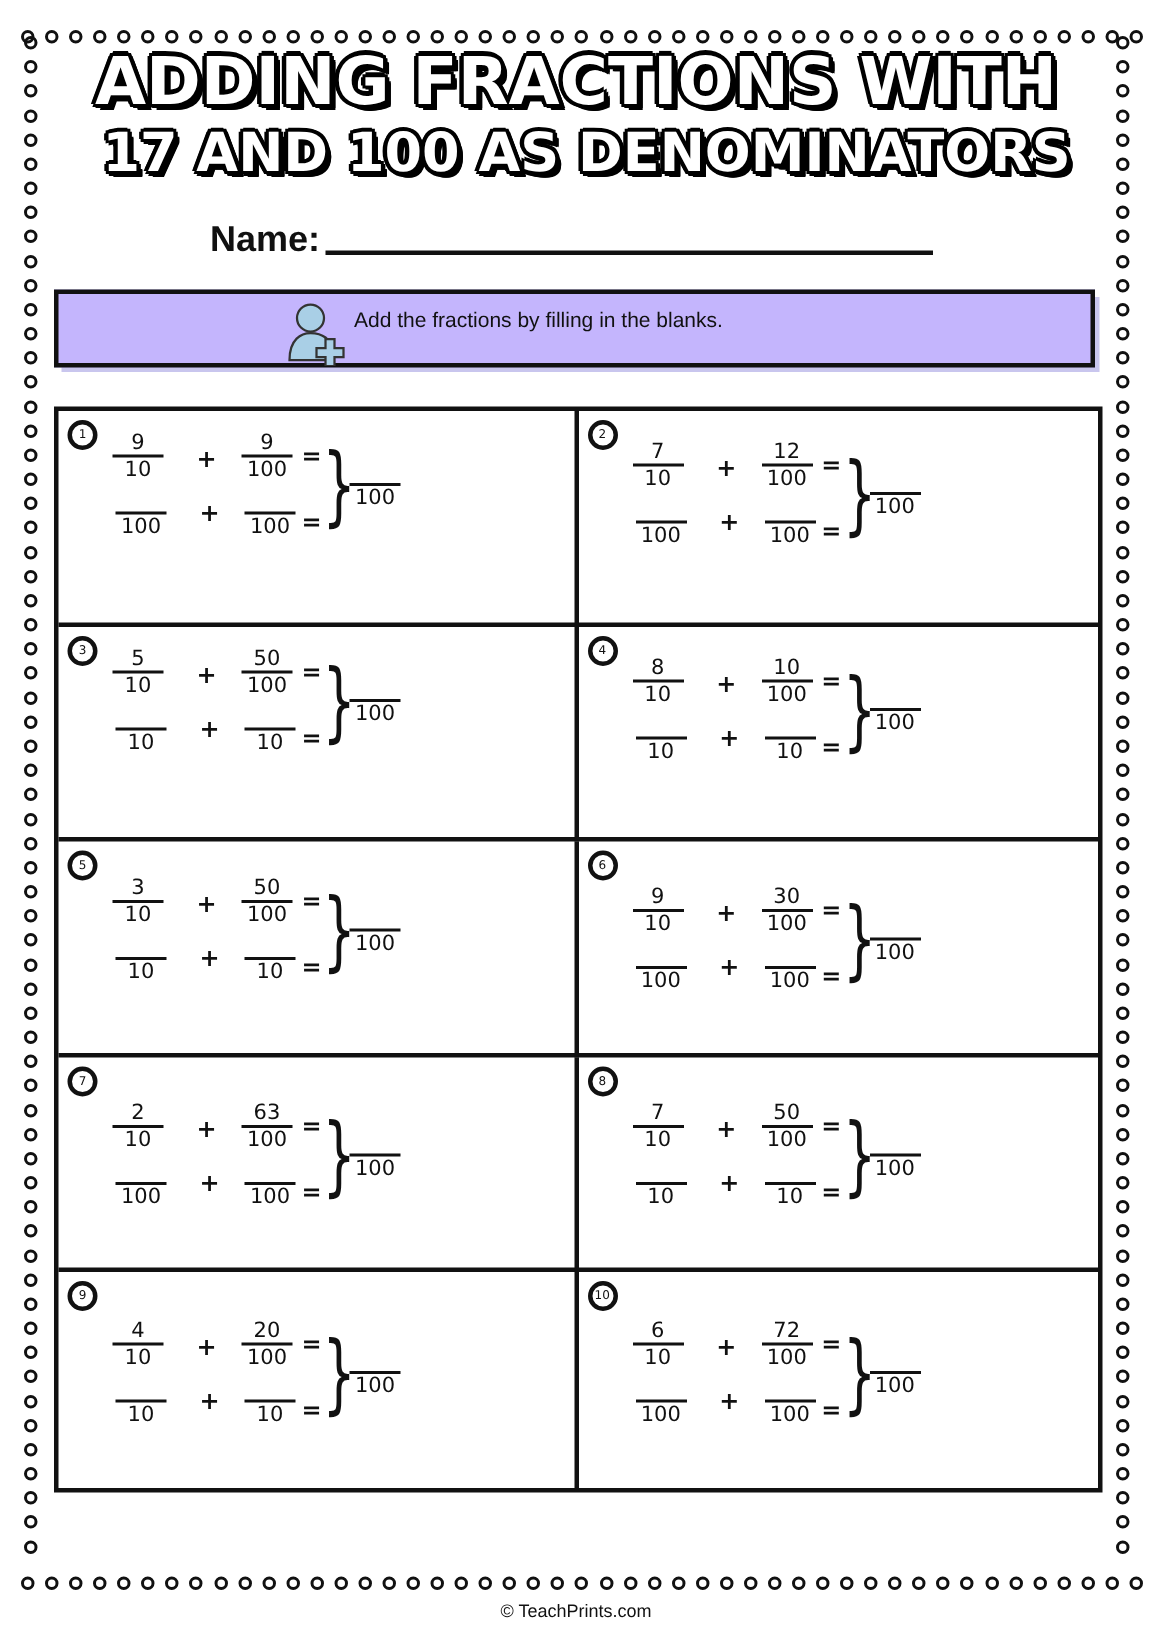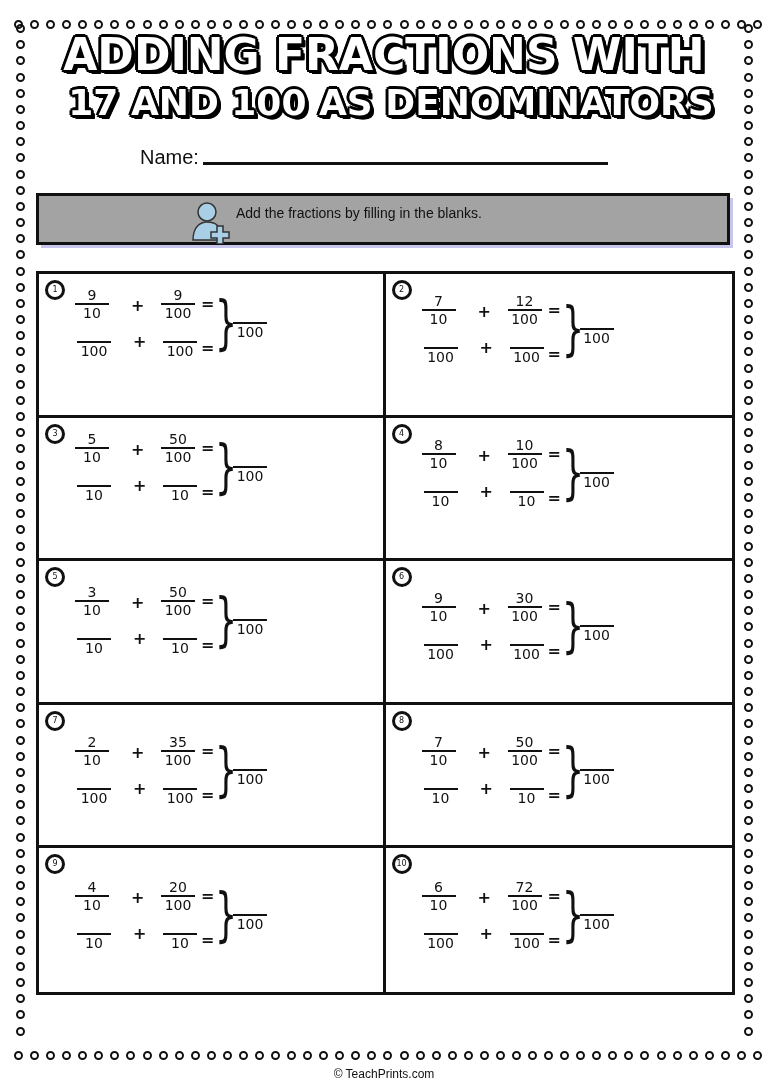--- a/index.html
+++ b/index.html
@@ -19,27 +19,27 @@
            -webkit-text-stroke: 0; letter-spacing: 0px;
            text-shadow:
              -2px -2px 0 #000, 2px -2px 0 #000, -2px 2px 0 #000, 2px 2px 0 #000,
              -3px 0 0 #000, 3px 0 0 #000, 0 -3px 0 #000, 0 3px 0 #000,
              4px 4px 0 #000, 3px 4px 0 #000, 4px 3px 0 #000; }
   .title.l1 { top: 30px; font-size: 44px; line-height: 50px; }
   .title.l2 { top: 82px; font-size: 36px; line-height: 42px; padding-left: 14px; box-sizing: border-box; }
 
   
   .name-row { position: absolute; top: 146px; left: 140px; display: flex; align-items: flex-end; }
-  .name-label { font-size: 20px; font-family: "Liberation Sans", sans-serif; }
+  .name-label { font-size: 24px; font-family: "Liberation Sans", sans-serif; font-weight: bold; }
   .name-line { width: 405px; height: 0; border-bottom: 3px solid #111; margin-left: 4px; margin-bottom: 4px; }
 
   
   .instr-shadow { position: absolute; left: 41px; top: 198px; width: 692px; height: 50px; background: #c9c6ee; }
   .instr { position: absolute; left: 36px; top: 193px; width: 688px; height: 46px;
-           border: 3px solid #111; background: #a3a3a3; }
+           border: 3px solid #111; background: #c4b5fd; }
   .instr-text { position: absolute; left: 197px; top: 9px; font-size: 14px;
                 font-family: "Liberation Sans", sans-serif; }
   .instr-icon { position: absolute; left: 150px; top: 4px; width: 44px; height: 44px; }
 
   
   .grid { position: absolute; left: 36px; top: 271px; width: 699px; height: 724px;
           border: 3px solid #111; box-sizing: border-box;
           display: grid; grid-template-columns: 1fr 1fr; grid-template-rows: repeat(5, 1fr); }
   .cell { position: relative; border-right: 3px solid #111; border-bottom: 3px solid #111; }
   .cell:nth-child(2n) { border-right: none; }
@@ -534,21 +534,21 @@
     <div class="cell">
     <div class="num">7</div>
     <div class="problem" style="top: 30px;">
       <div class="frac" style="left:0;top:0">
         <div class="n">2</div>
         <div class="bar"></div>
         <div class="d">10</div>
       </div>
       <div class="op" style="left:56px;top:10px">+</div>
       <div class="frac" style="left:86px;top:0">
-        <div class="n">35</div>
+        <div class="n">63</div>
         <div class="bar"></div>
         <div class="d">100</div>
       </div>
       <div class="eq" style="left:126px;top:8px">=</div>
 
       <div class="frac" style="left:2px;top:38px">
         <div class="n"></div>
         <div class="bar"></div>
         <div class="d">100</div>
       </div>

